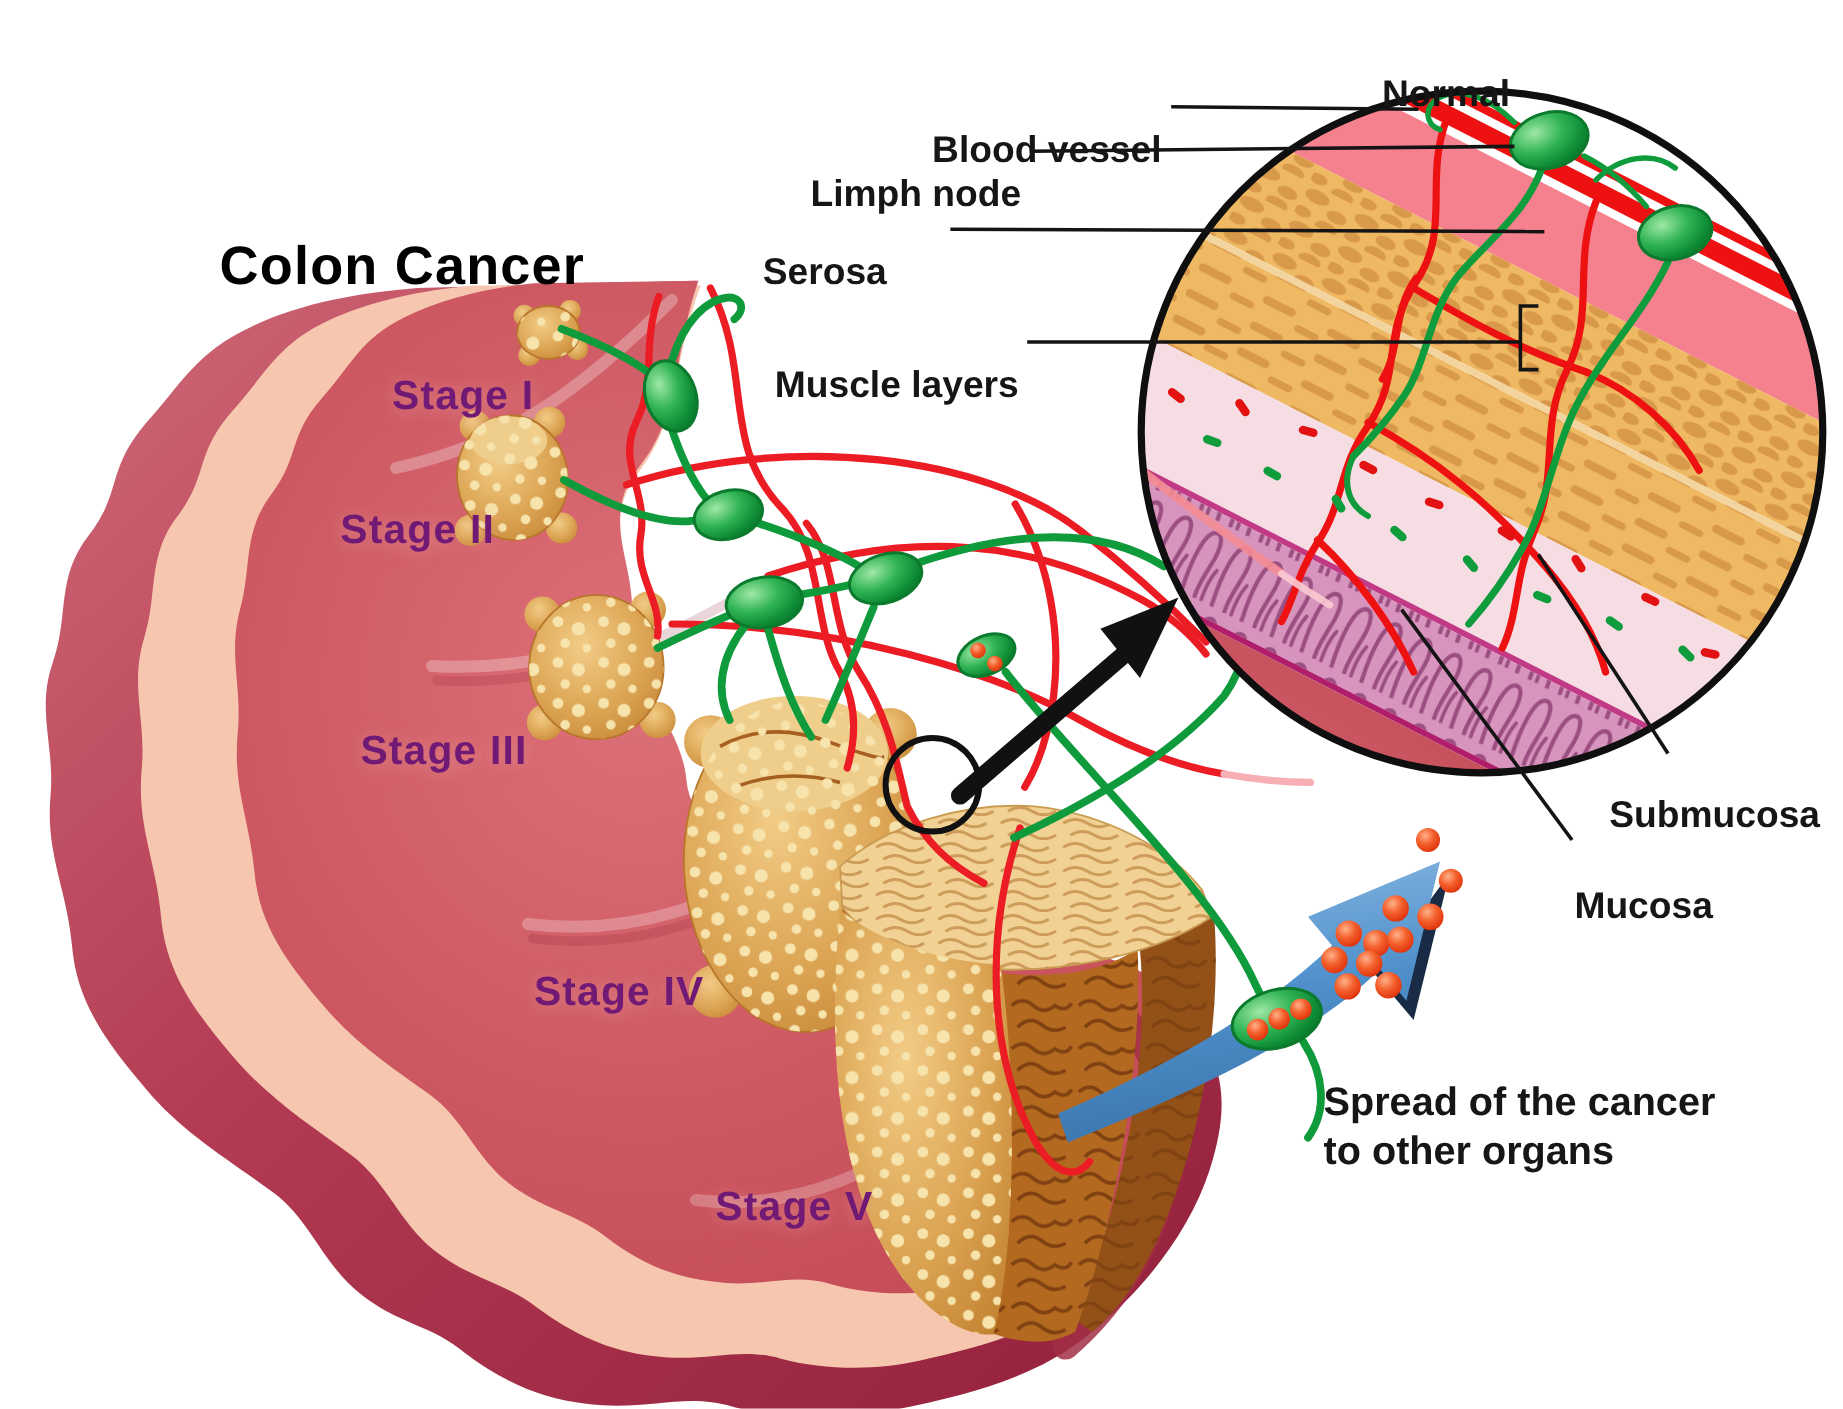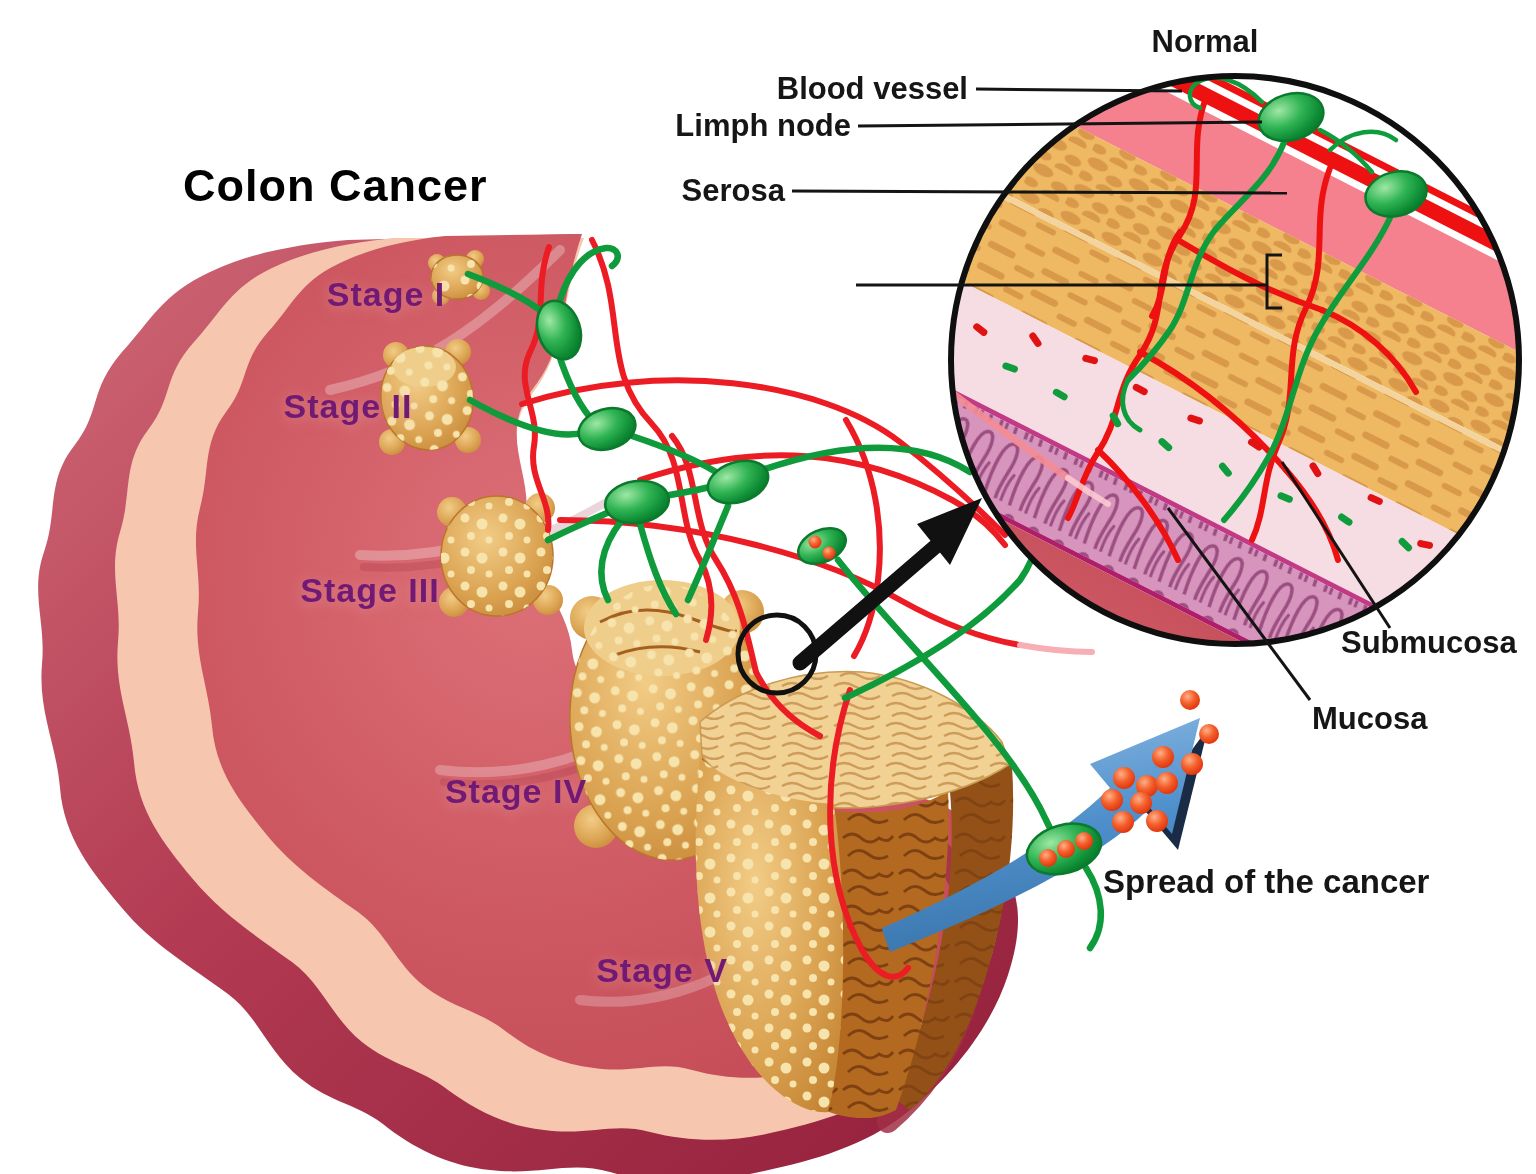--- a/index.html
+++ b/index.html
@@ -1,20 +1,20 @@
 <!DOCTYPE html>
 <html><head>
 <meta charset="utf-8">
 <style>
   html,body{margin:0;padding:0;background:#ffffff;}
   #stage{position:relative;width:1536px;height:1174px;background:#ffffff;overflow:hidden;
          font-family:"Liberation Sans",sans-serif;}
   #art{position:absolute;left:0;top:0;}
   .lbl{position:absolute;font-family:"Liberation Sans",sans-serif;font-weight:700;
-       color:#161616;white-space:nowrap;}
+       color:#161616;white-space:nowrap;margin-top:36px;}
   .ctr{transform:translate(-50%,-50%);}
   .rgt{transform:translate(-100%,-50%);}
   .lft{transform:translate(0,-50%);}
   .title{font-size:45px;letter-spacing:1px;color:#000000;}
   .ann{font-size:31px;}
   .stageLbl{color:#701a75;font-size:34px;letter-spacing:1px;
             text-shadow:0 2px 14px rgba(235,160,160,0.55);}
   .spread{font-size:33px;line-height:41px;}
 </style>
 </head>
@@ -346,27 +346,29 @@
     <line x1="1282" y1="462" x2="1390" y2="628"></line>
     <line x1="1168" y1="508" x2="1310" y2="700"></line>
   </g>
 </svg>
 
 <div class="lbl title" style="left:183px;top:160px;">Colon Cancer</div>
 
 <div class="lbl ann ctr" style="left:1205px;top:42px;">Normal</div>
 <div class="lbl ann rgt" style="left:968px;top:89px;">Blood vessel</div>
 <div class="lbl ann rgt" style="left:851px;top:126px;text-align:center;">Limph node</div>
-<div class="lbl ann rgt" style="left:785px;top:191px;">Serosa</div>
+<div class="lbl ann rgt" style="left:739px;top:191px;">Serosa</div>
+<div class="lbl ann rgt" style="left:849px;top:285px;">Muscle layers</div>
 <div class="lbl ann lft" style="left:1341px;top:643px;">Submucosa</div>
 <div class="lbl ann lft" style="left:1312px;top:719px;">Mucosa</div>
 
 <div class="lbl stageLbl ctr" style="left:386px;top:294px;">Stage I</div>
 <div class="lbl stageLbl ctr" style="left:348px;top:406px;">Stage II</div>
 <div class="lbl stageLbl ctr" style="left:370px;top:590px;">Stage III</div>
 <div class="lbl stageLbl ctr" style="left:516px;top:791px;">Stage IV</div>
 <div class="lbl stageLbl ctr" style="left:662px;top:970px;">Stage V</div>
 
 <div class="lbl spread" style="left:1103px;top:861px;">
   <div>Spread of the cancer</div>
+  <div>to other organs</div>
 </div>
 
 </div>
 
 </body></html>

